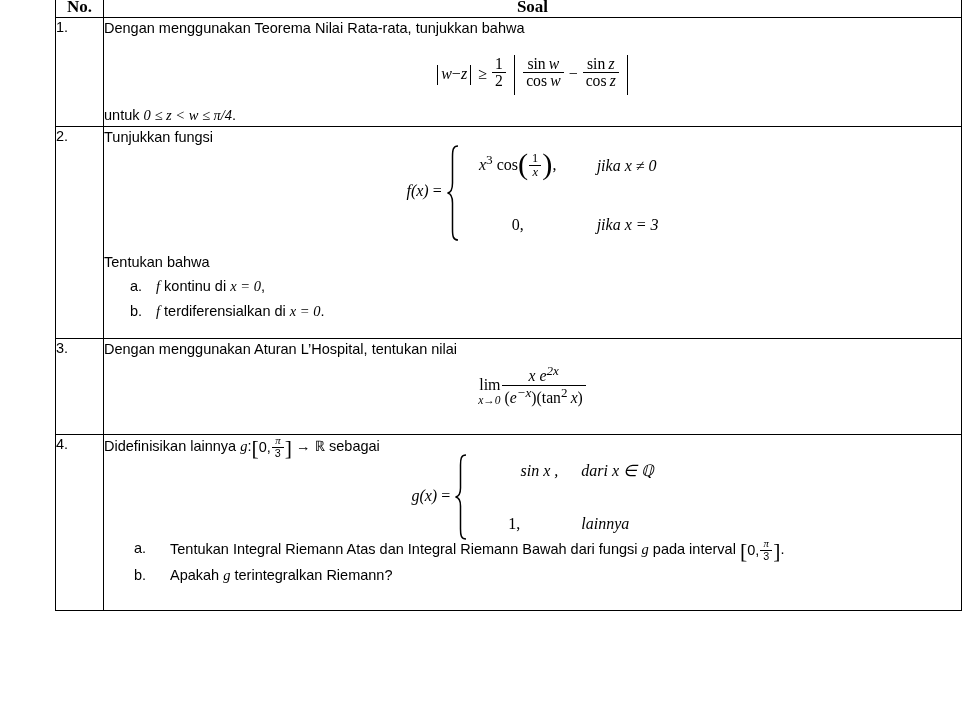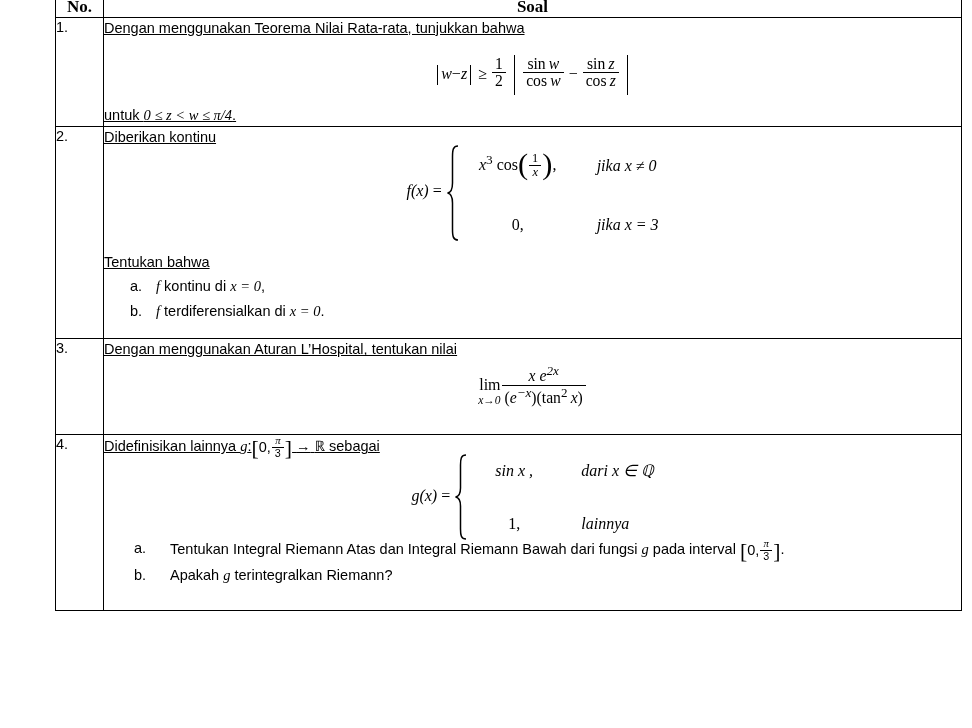--- a/index.html
+++ b/index.html
@@ -60,21 +60,21 @@
     font-size: 14.5px;
     padding: 6px 8px 8px 10px;
     line-height: 1.45;
   }
 
   .row1 { height: 108px; }
   .row2 { height: 212px; }
   .row3 { height: 96px; }
   .row4 { height: 176px; }
 
-  .txt { display: block; text-decoration: underline; }
+  .txt { display: block; }
 
   .eq {
     text-align: center;
     font-family: "Liberation Serif", serif;
     font-size: 16px;
   }
   .eq-1  { margin: 16px 0 10px 0; }
   .eq-2  { margin: 2px 0 0 0; }
   .eq-3  { margin: 4px 0 0 0; }
   .eq-4  { margin: 0px 0 0 0; }
@@ -234,21 +234,21 @@
             <span class="bar tall"></span>
           </div>
 
           <span class="txt"><span>untuk </span><i class="mi">0 ≤ z &lt; w ≤ π/4</i><span>.</span></span>
         </td>
       </tr>
 
       <tr class="row2">
         <td class="num">2.</td>
         <td class="body">
-          <span class="txt">Diberikan kontinu</span>
+          <span class="txt">Tunjukkan fungsi</span>
 
           <div class="eq eq-2">
             <i class="mi">f</i><i class="mi">(x)</i>
             <span>=</span>
             <span class="cases">
               <span class="brace">
                 <svg width="14" height="96" viewBox="0 0 14 96" aria-hidden="true">
                   <path d="M12 1 C7 1 6.5 5 6.5 12 L6.5 38 C6.5 45 5 47.5 1.5 48 C5 48.5 6.5 51 6.5 58 L6.5 84 C6.5 91 7 95 12 95" fill="none" stroke="#000" stroke-width="1.5"></path>
                 </svg>
               </span>
@@ -307,21 +307,21 @@
             <i class="mi">g</i><i class="mi">(x)</i>
             <span>=</span>
             <span class="cases">
               <span class="brace">
                 <svg width="14" height="86" viewBox="0 0 14 86" aria-hidden="true">
                   <path d="M12 1 C7 1 6.5 5 6.5 11 L6.5 34 C6.5 40 5 42.5 1.5 43 C5 43.5 6.5 46 6.5 52 L6.5 75 C6.5 81 7 85 12 85" fill="none" stroke="#000" stroke-width="1.5"></path>
                 </svg>
               </span>
               <span class="rows">
                 <span class="crow">
-                  <span class="cval" style="min-width:88px;text-align:center;"><i class="mi">sin x ,</i></span><span class="ccond"><i class="mi">dari x ∈ ℚ</i></span>
+                  <span class="cval" style="min-width:88px;text-align:right;"><i class="mi">sin x ,</i></span><span class="ccond"><i class="mi">dari x ∈ ℚ</i></span>
                 </span>
                 <span class="crow" style="display:block;height:30px;"></span>
                 <span class="crow">
                   <span class="cval" style="min-width:88px;text-align:center;"><span>1,</span></span><span class="ccond"><i class="mi">lainnya</i></span>
                 </span>
               </span>
             </span>
           </div>
 
           <ol class="sublist wide">

